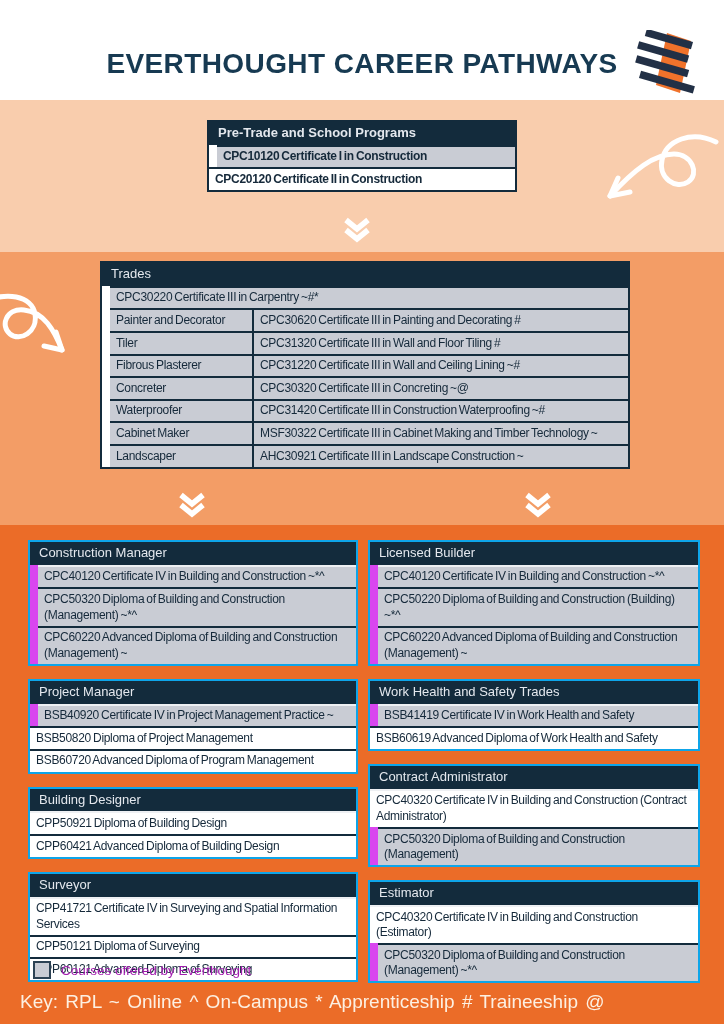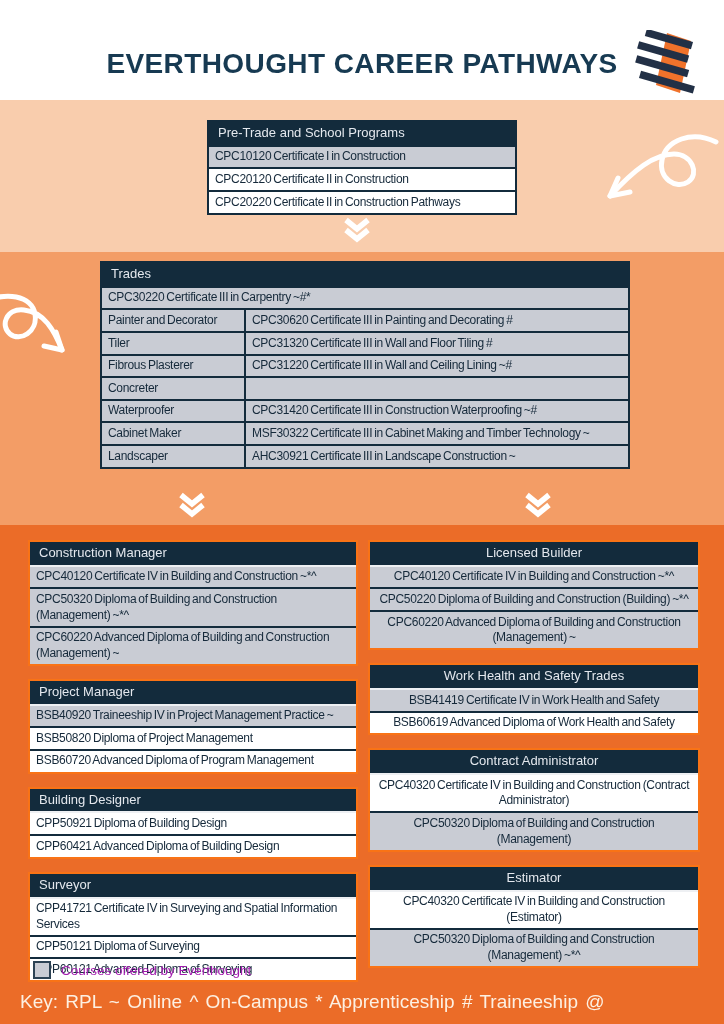--- a/index.html
+++ b/index.html
@@ -13,31 +13,31 @@
   
   .title{position:absolute;top:48px;left:0;width:724px;text-align:center;
          font-size:28px;font-weight:700;color:#173a52;letter-spacing:.4px;}
   .logo{position:absolute;left:632px;top:30px;}
   
   .table{position:absolute;border:2px solid #132b3c;background:#fff;box-sizing:border-box;}
   .thead{background:#132b3c;color:#e4e8ee;font-size:13px;padding:3px 9px;line-height:1.3;}
   .row{font-size:12px;letter-spacing:-.3px;word-spacing:-1px;color:#15293a;background:#fff;
        padding:2.5px 6px;border-top:2px solid #132b3c;line-height:1.3;min-height:15px;}
   .thead + .row{border-top:2px solid #eef0f3;}
-  .row.offered{background:#c9ccd4;}
-  .pretrade{left:207px;top:120px;width:310px;}
+  .row.offered{background:#c9ccd4;margin-left:8px;}
+  .pretrade{left:207px;top:120px;width:310px;font-weight:bold;}
   .trades{left:100px;top:261px;width:530px;}
   .trow{display:flex;padding:0;}
   .trow .role{flex:0 0 130px;padding:2.5px 6px;border-right:2px solid #132b3c;white-space:nowrap;}
   .trow .course{flex:1;padding:2.5px 6px;white-space:nowrap;overflow:hidden;}
   
   .pcol{position:absolute;top:540px;}
   .pcol-left{left:28px;width:330px;}
-  .pcol-right{left:368px;width:332px;text-align:center;}
-  .ptable{border:2px solid #f97316;background:#0c4a6e;margin-bottom:13px;box-sizing:border-box;}
+  .pcol-right{left:368px;width:332px;}
+  .ptable{border:2px solid #0ea5e9;background:#d946ef;margin-bottom:13px;box-sizing:border-box;}
   
   .offered-line{position:absolute;left:33px;top:961px;display:flex;align-items:center;gap:10px;
                 color:#a21caf;font-size:13.5px;}
   .swatch{width:14px;height:14px;background:#c9ccd4;border:2px solid #2c4254;}
   .key-line{position:absolute;left:20px;top:991px;color:#fdf0e2;font-size:19px;word-spacing:2px;}
   
   .chev{position:absolute;}
   .chev1{left:342px;top:216px;}
   .chev2{left:177px;top:491px;}
   .chev3{left:523px;top:491px;}
@@ -81,21 +81,20 @@
   </svg>
   <svg class="chev chev3" width="30" height="28" viewBox="0 0 30 28">
     <path d="M4 4 L15 13 L26 4 M4 14 L15 23 L26 14" fill="none" stroke="#ffffff" stroke-width="5.5"></path>
   </svg>
 
   <div class="table pretrade">
     <div class="thead">Pre-Trade and School Programs</div>
     <div>
         <div class="row offered">CPC10120 Certificate I in Construction</div>
         <div class="row">CPC20120 Certificate II in Construction</div>
-        <div class="row">CPC20220 Certificate II in Construction Pathways</div>
       </div>
   </div>
 
   <div class="table trades">
     <div class="thead">Trades</div>
     <div>
         <div class="row offered trow">
           <span class="course">CPC30220 Certificate III in Carpentry ~#*</span>
         </div>
         <div class="row offered trow">
@@ -105,20 +104,21 @@
         <div class="row offered trow">
           <span class="role">Tiler</span>
           <span class="course">CPC31320 Certificate III in Wall and Floor Tiling #</span>
         </div>
         <div class="row offered trow">
           <span class="role">Fibrous Plasterer</span>
           <span class="course">CPC31220 Certificate III in Wall and Ceiling Lining ~#</span>
         </div>
         <div class="row offered trow">
           <span class="role">Concreter</span>
+          <span class="course">CPC30320 Certificate III in Concreting ~@</span>
         </div>
         <div class="row offered trow">
           <span class="role">Waterproofer</span>
           <span class="course">CPC31420 Certificate III in Construction Waterproofing ~#</span>
         </div>
         <div class="row offered trow">
           <span class="role">Cabinet Maker</span>
           <span class="course">MSF30322 Certificate III in Cabinet Making and Timber Technology ~</span>
         </div>
         <div class="row offered trow">
@@ -130,21 +130,21 @@
 
   <div class="pcol pcol-left">
       <div class="ptable">
         <div class="thead">Construction Manager</div>
         <div class="row offered">CPC40120 Certificate IV in Building and Construction ~*^</div>
         <div class="row offered">CPC50320 Diploma of Building and Construction (Management) ~*^</div>
         <div class="row offered">CPC60220 Advanced Diploma of Building and Construction (Management) ~</div>
       </div>
       <div class="ptable">
         <div class="thead">Project Manager</div>
-        <div class="row offered">BSB40920 Traineeship IV in Project Management Practice ~</div>
+        <div class="row offered">BSB40920 Certificate IV in Project Management Practice ~</div>
         <div class="row">BSB50820 Diploma of Project Management</div>
         <div class="row">BSB60720 Advanced Diploma of Program Management</div>
       </div>
       <div class="ptable">
         <div class="thead">Building Designer</div>
         <div class="row">CPP50921 Diploma of Building Design</div>
         <div class="row">CPP60421 Advanced Diploma of Building Design</div>
       </div>
       <div class="ptable">
         <div class="thead">Surveyor</div>

